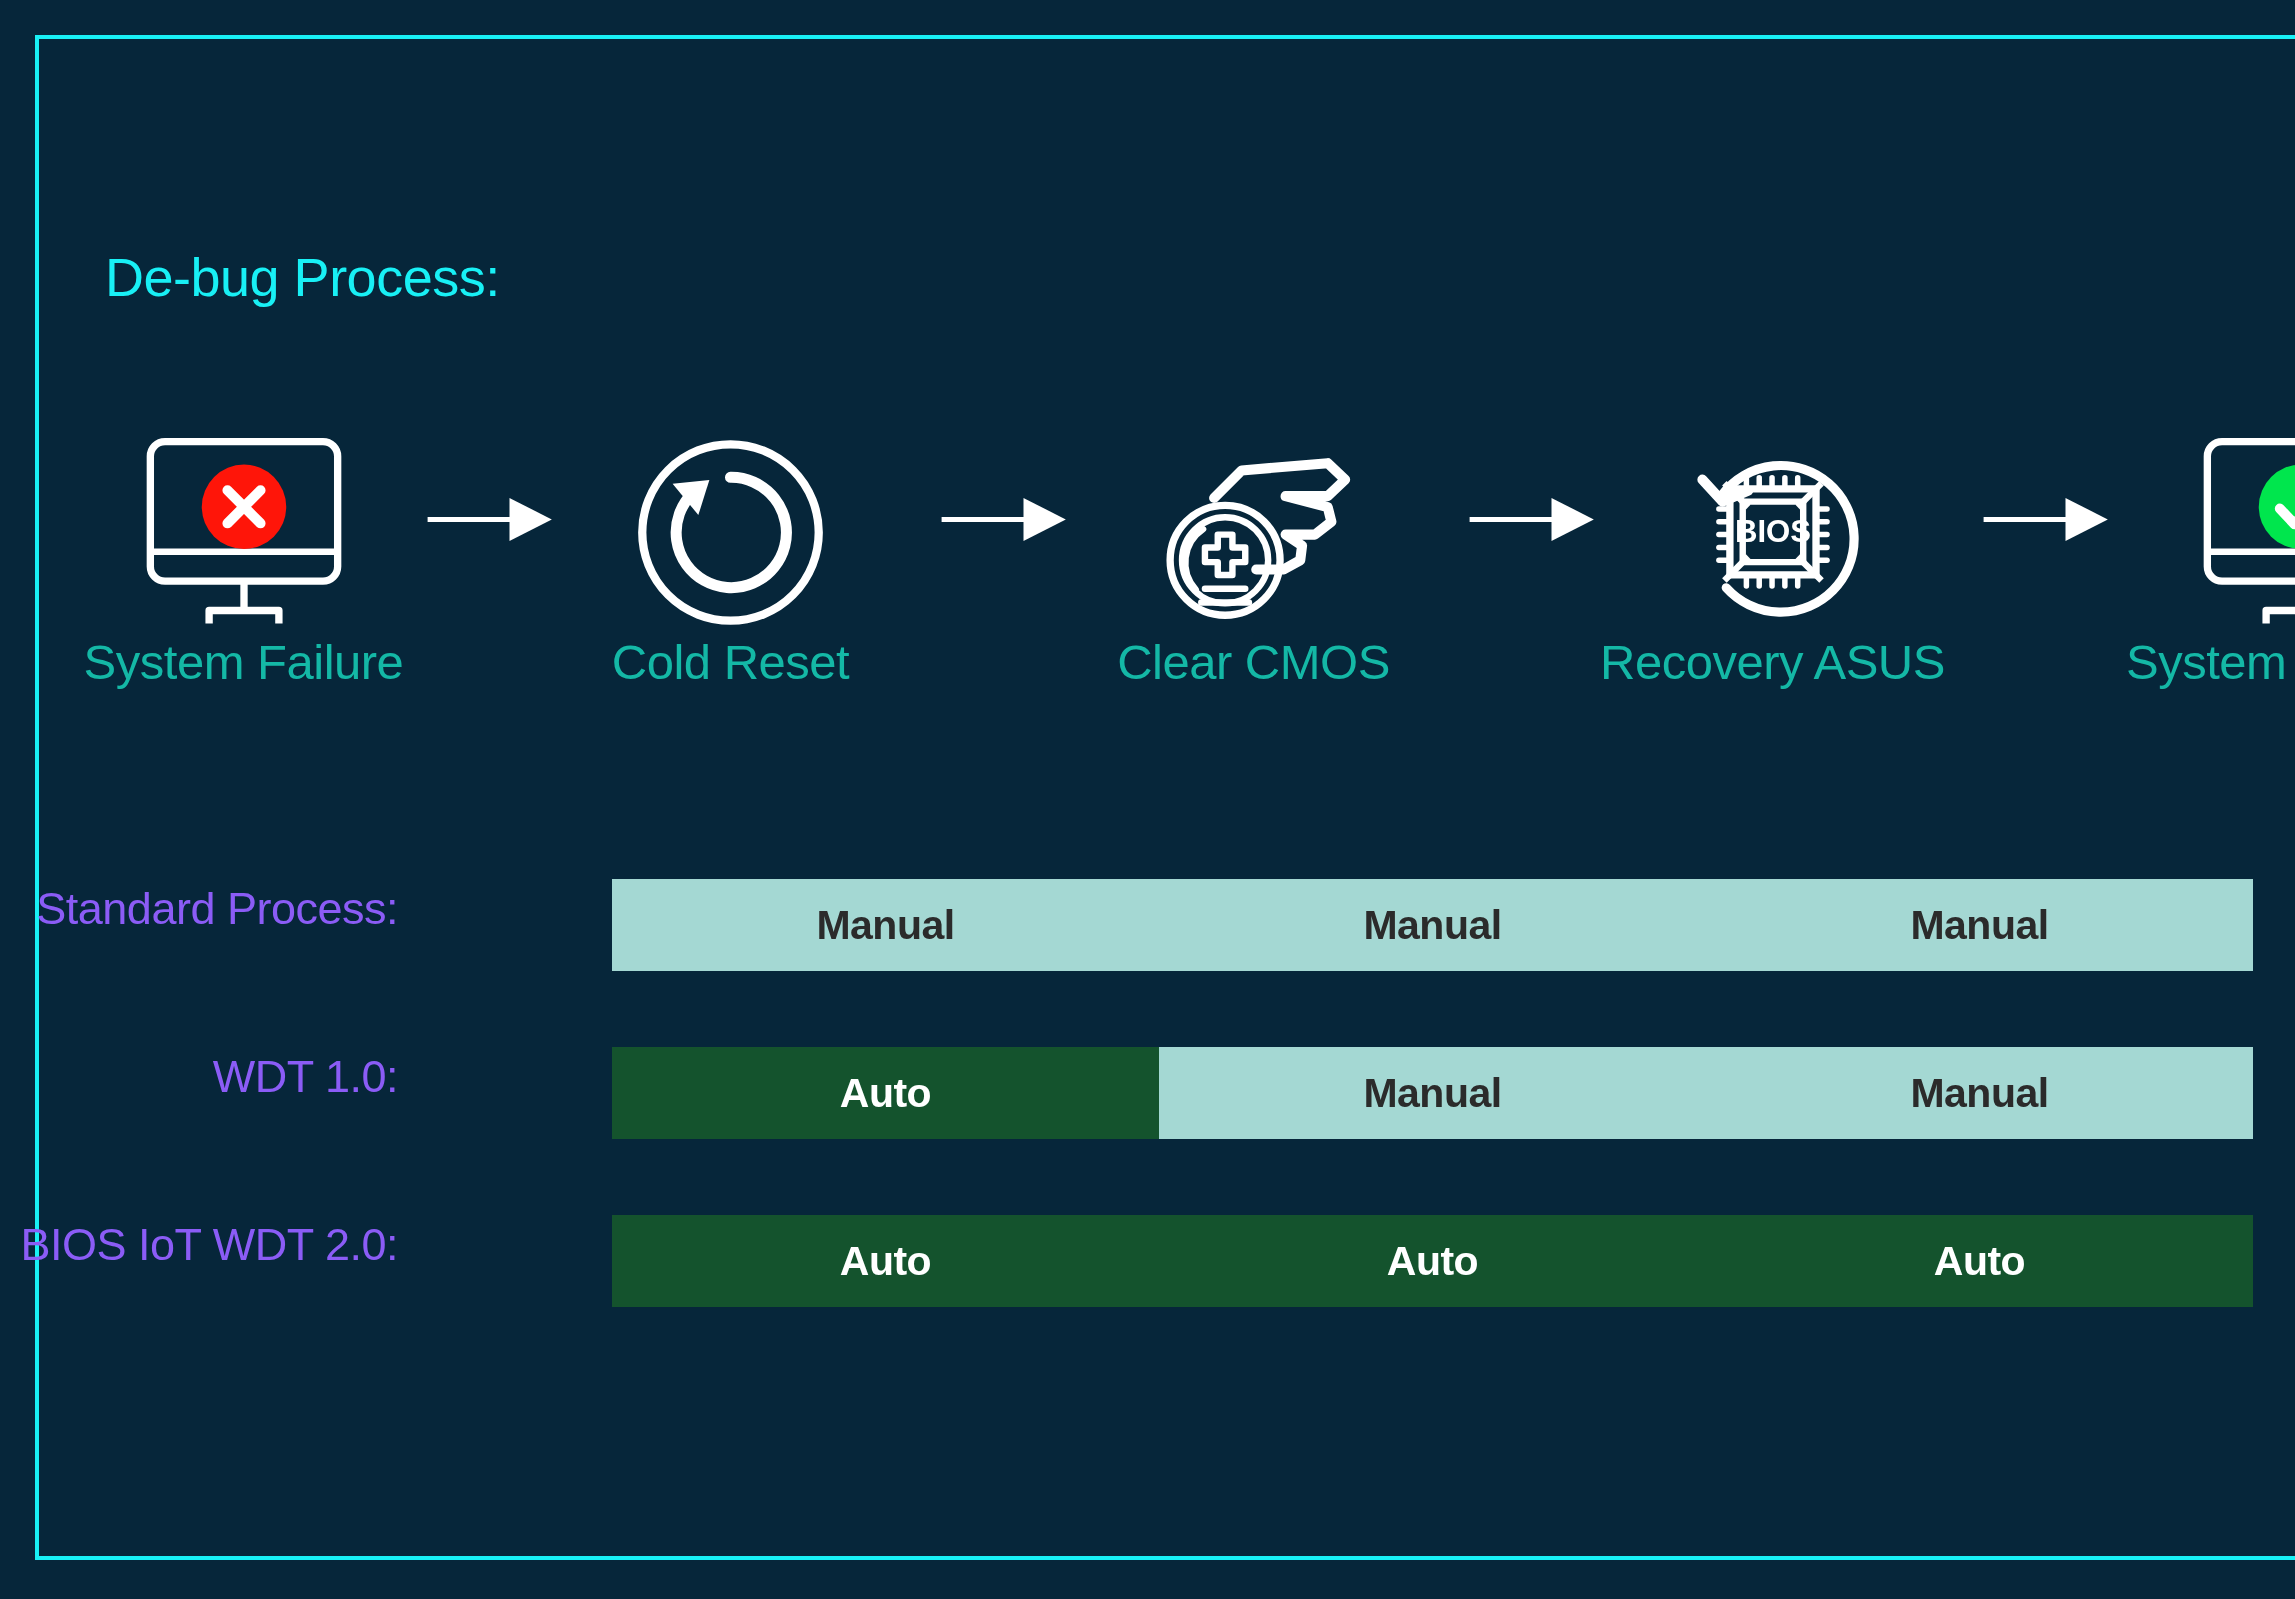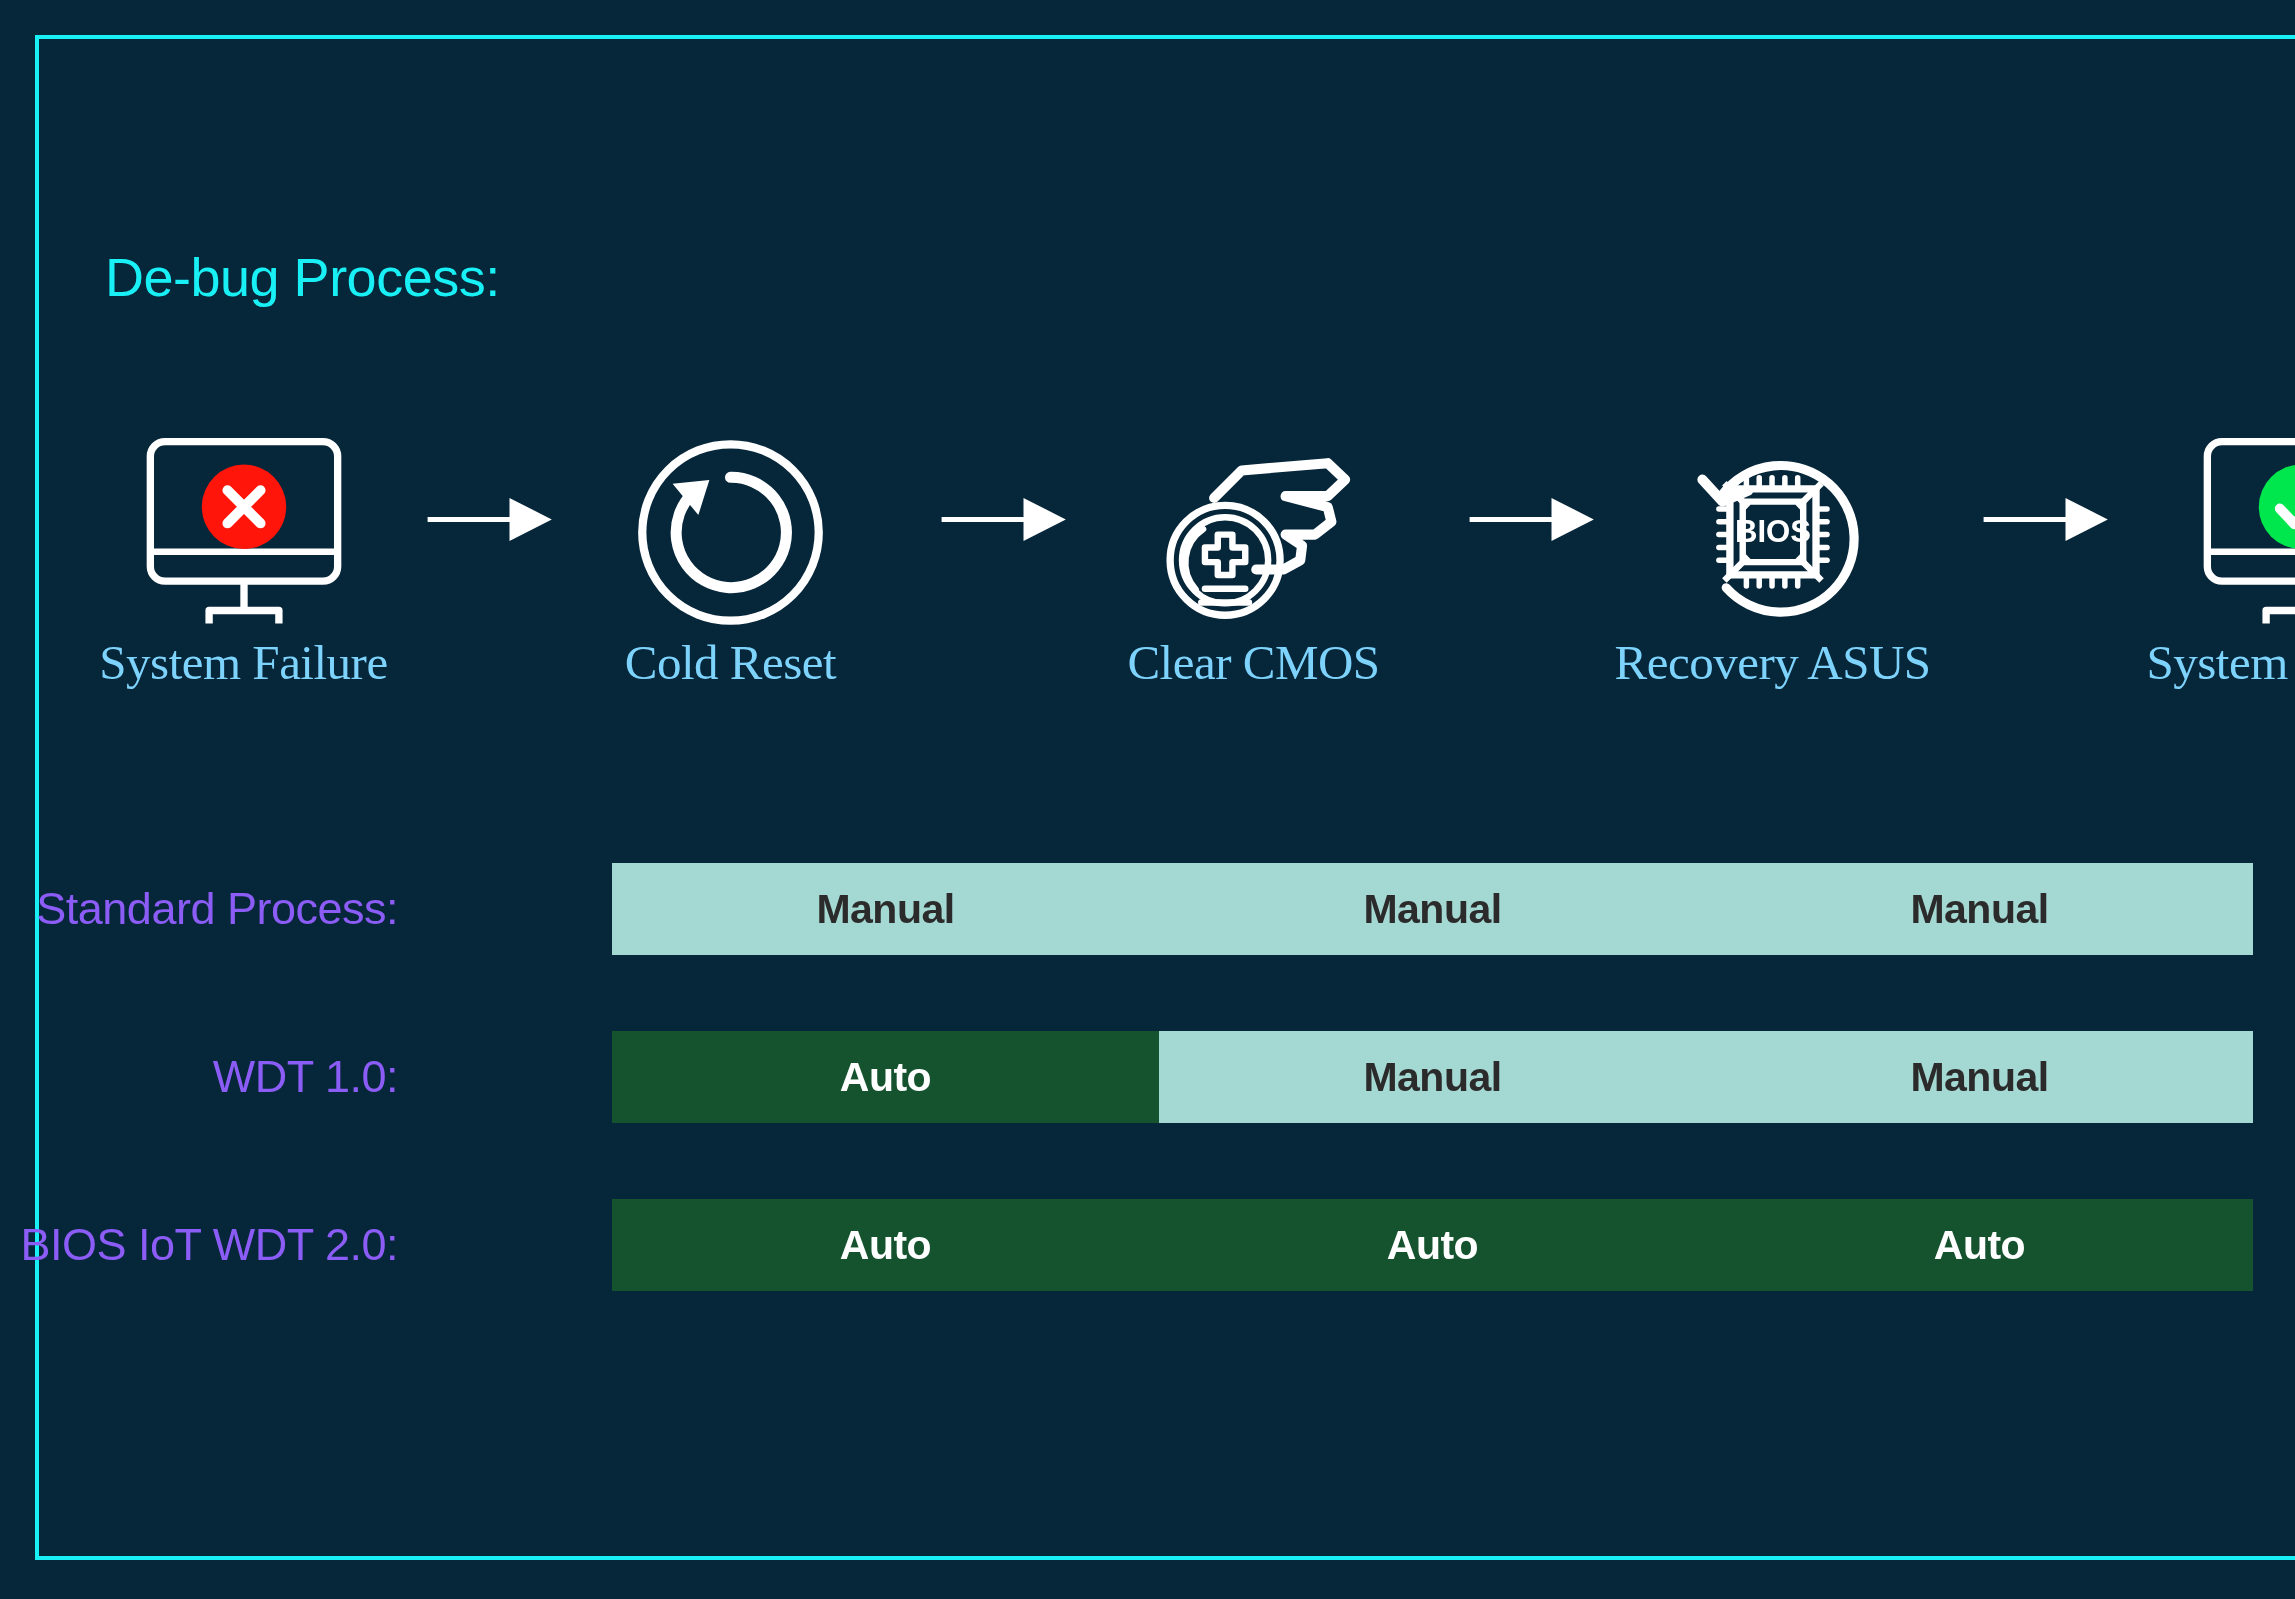--- a/index.html
+++ b/index.html
@@ -39,25 +39,24 @@
     text-align:center;
   }
   .step-icon{
     height:225px;
     display:flex;
     align-items:flex-end;
     justify-content:center;
   }
   .step-label{
     font-size:49px;
-    color:#7dd3fc;
+    color:#14b8a6;
     white-space:nowrap;
     letter-spacing:-0.5px;
     margin-top:4.6px;
-    font-family:Liberation Serif, serif;
   }
   .arrow{
     position:absolute;
     top:90px;
     width:138px;height:51px;
   }
 
   
   #rows{
     position:absolute;
@@ -81,20 +80,21 @@
     white-space:nowrap;
     letter-spacing:-0.5px;
   }
   .bar{
     position:absolute;
     left:612px;
     width:1641px;
     height:92px;
     display:flex;
     overflow:hidden;
+    margin-top:16px;
   }
   .seg{
     display:flex;
     align-items:center;
     justify-content:center;
     font-size:41px;
     font-weight:bold;
     letter-spacing:-0.5px;
   }
   .seg.manual{ background:#A4D8D3; color:#2B2B2B; }

